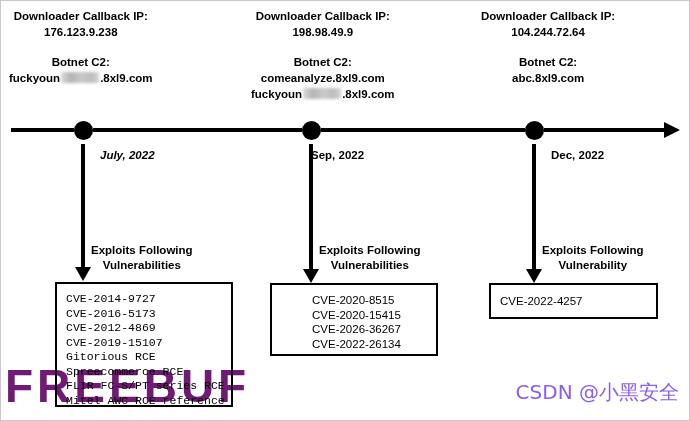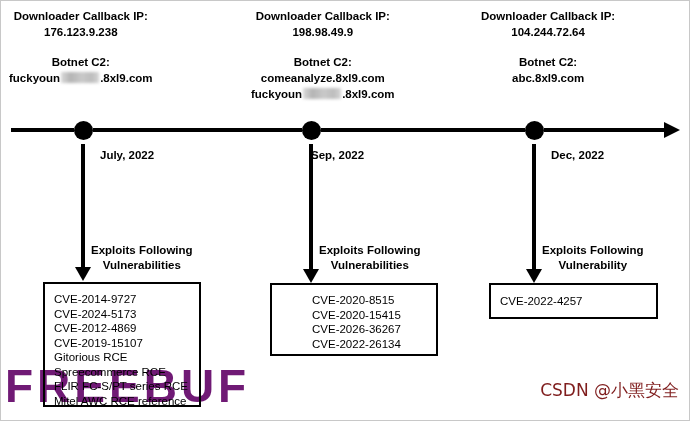--- a/index.html
+++ b/index.html
@@ -29,22 +29,22 @@
     letter-spacing: 4px;
     color: #701a75;
     font-family: "Liberation Sans", sans-serif;
     user-select: none;
     white-space: nowrap;
   }
   .wm-csdn {
     position: absolute;
     right: 10px;
     top: 378px;
-    font-size: 17px;
-    color: #7f1d1d;
+    font-size: 20px;
+    color: #8b5cf6;
     font-family: "DejaVu Sans", sans-serif;
     white-space: nowrap;
     user-select: none;
   }
 
   
   .hdr {
     position: absolute;
     font-size: 11.5px;
     font-weight: bold;
@@ -167,21 +167,21 @@
   <div class="tl-line" style="left:10px;  top:127px; width:63px;"></div>
   <div class="tl-line" style="left:92px;  top:127px; width:209px;"></div>
   <div class="tl-line" style="left:320px; top:127px; width:204px;"></div>
   <div class="tl-line" style="left:543px; top:127px; width:122px;"></div>
   <div class="tl-arrowhead" style="left:663px; top:121px;"></div>
 
   <div class="tl-dot" style="left:73px;  top:120px;"></div>
   <div class="tl-dot" style="left:301px; top:120px;"></div>
   <div class="tl-dot" style="left:524px; top:120px;"></div>
 
-  <div class="tl-date" style="left:99px;  top:148px;">July, 2022</div>
+  <div class="tl-date" style="left:99px;  top:148px;font-style:italic;">July, 2022</div>
   <div class="tl-date" style="left:310px; top:148px;">Sep, 2022</div>
   <div class="tl-date" style="left:550px; top:148px;">Dec, 2022</div>
 
   <div class="drop-stem" style="left:80px;  top:143px; height:124px;"></div>
   <div class="drop-head" style="left:74px;  top:266px;"></div>
 
   <div class="drop-stem" style="left:308px; top:143px; height:126px;"></div>
   <div class="drop-head" style="left:302px; top:268px;"></div>
 
   <div class="drop-stem" style="left:531px; top:143px; height:126px;"></div>
@@ -193,23 +193,23 @@
   </div>
   <div class="caption" style="left:318px; top:242px;">
     <span class="ln">Exploits Following</span><br>
     <span class="ln">Vulnerabilities</span>
   </div>
   <div class="caption" style="left:541px; top:242px;">
     <span class="ln">Exploits Following</span><br>
     <span class="ln">Vulnerability</span>
   </div>
 
-  <div class="cve-box" style="left:42px; top:281px; width:158px; height:125px;">
+  <div class="cve-box" style="left:54px; top:281px; width:178px; height:125px;font-family:Liberation Mono, monospace;">
     <span class="cve">CVE-2014-9727</span>
-    <span class="cve">CVE-2024-5173</span>
+    <span class="cve">CVE-2016-5173</span>
     <span class="cve">CVE-2012-4869</span>
     <span class="cve">CVE-2019-15107</span>
     <span class="cve">Gitorious RCE</span>
     <span class="cve">Spreecommerce RCE</span>
     <span class="cve">FLIR FC-S/PT series RCE</span>
     <span class="cve">Mitel AWC RCE reference</span>
   </div>
 
   <div class="cve-box" style="left:269px; top:282px; width:168px; height:73px;padding-left:40px;">
     <span class="cve">CVE-2020-8515</span>

